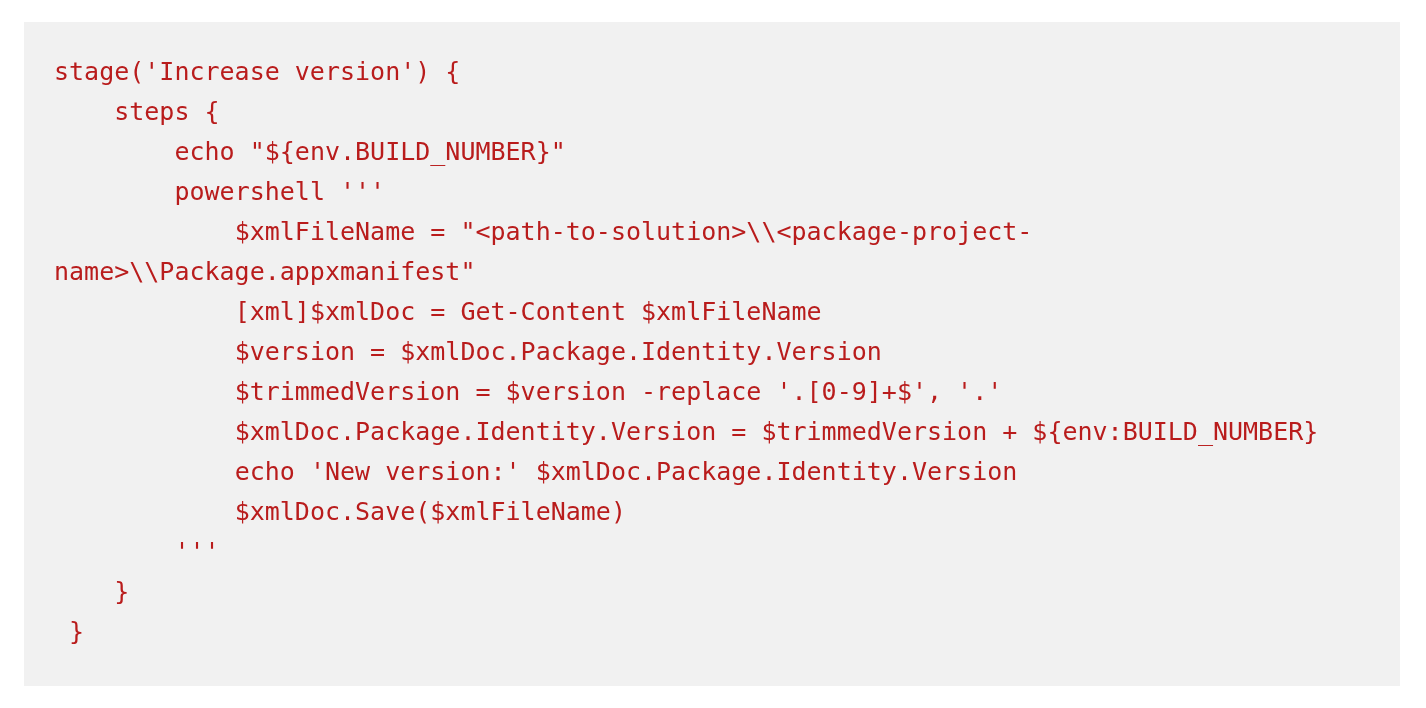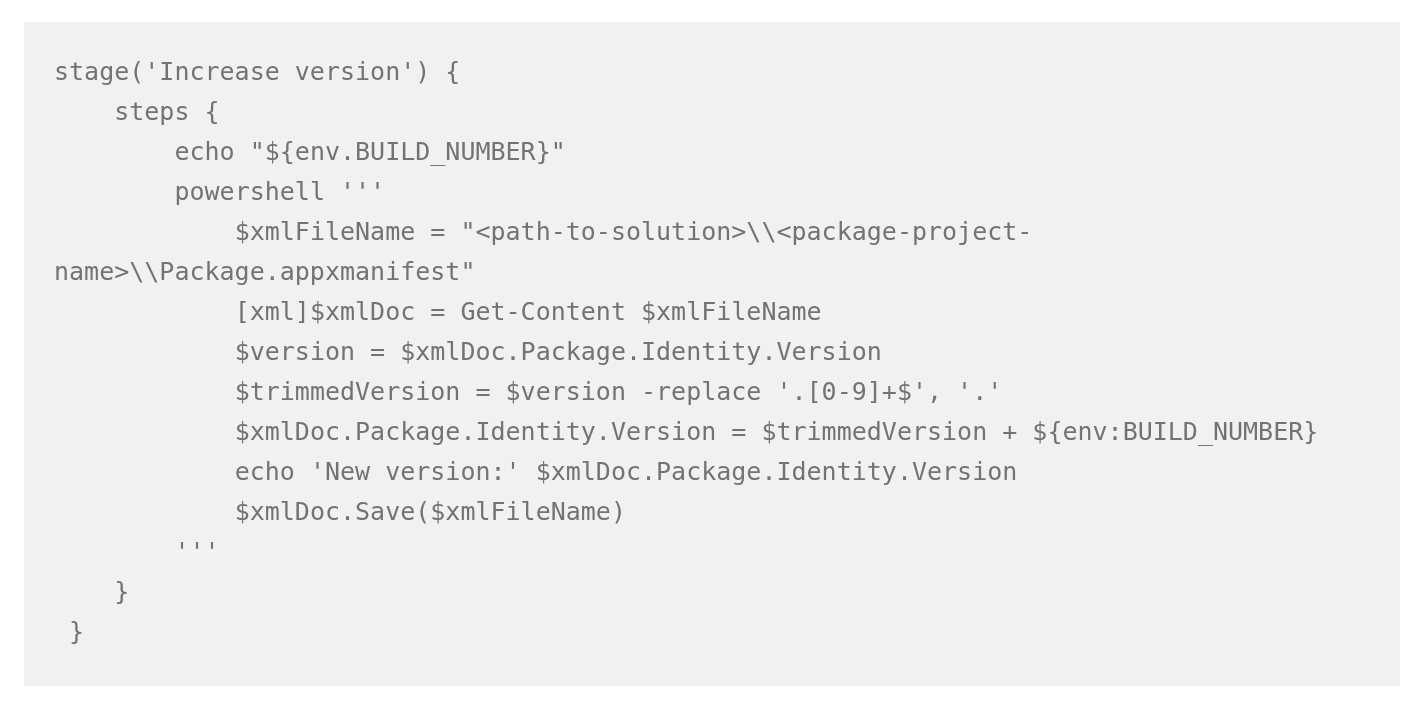--- a/index.html
+++ b/index.html
@@ -28,21 +28,21 @@
     box-sizing: border-box;
     padding: 30px 14px 24px 30px;
     overflow: hidden;
   }
   pre.code-content {
     margin: 0;
     padding: 0;
     font-family: "DejaVu Sans Mono", "Liberation Mono", monospace;
     font-size: 25px;
     line-height: 40px;
-    color: #737373;
+    color: #b91c1c;
     white-space: pre-wrap;
     word-break: break-word;
     overflow-wrap: break-word;
     letter-spacing: 0px;
     -webkit-font-smoothing: antialiased;
   }
 </style>
 </head>
 <body>
 

